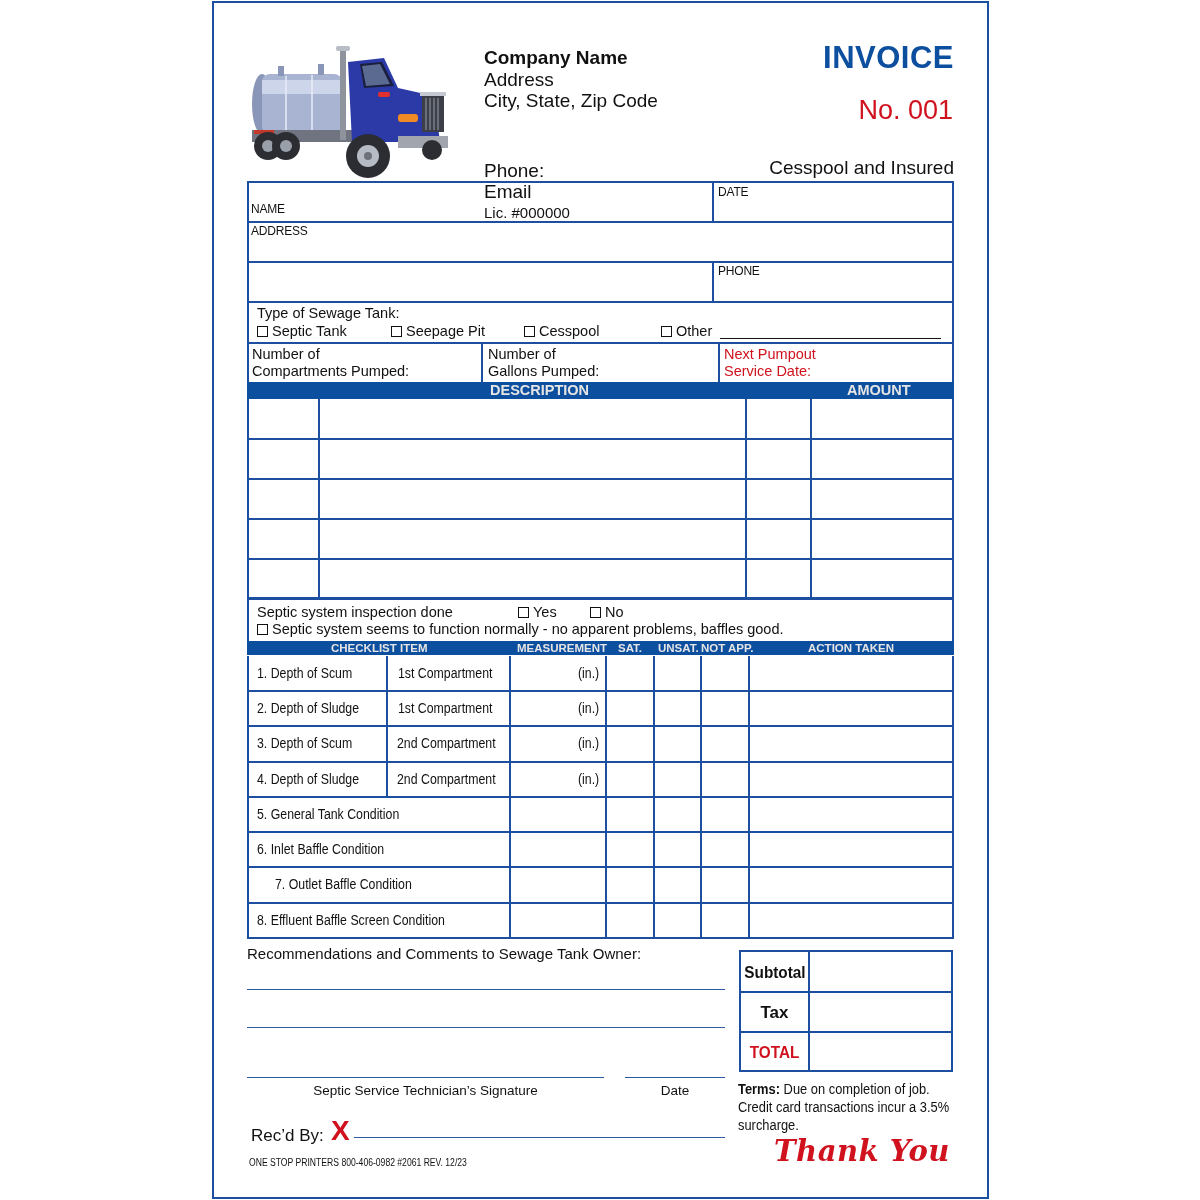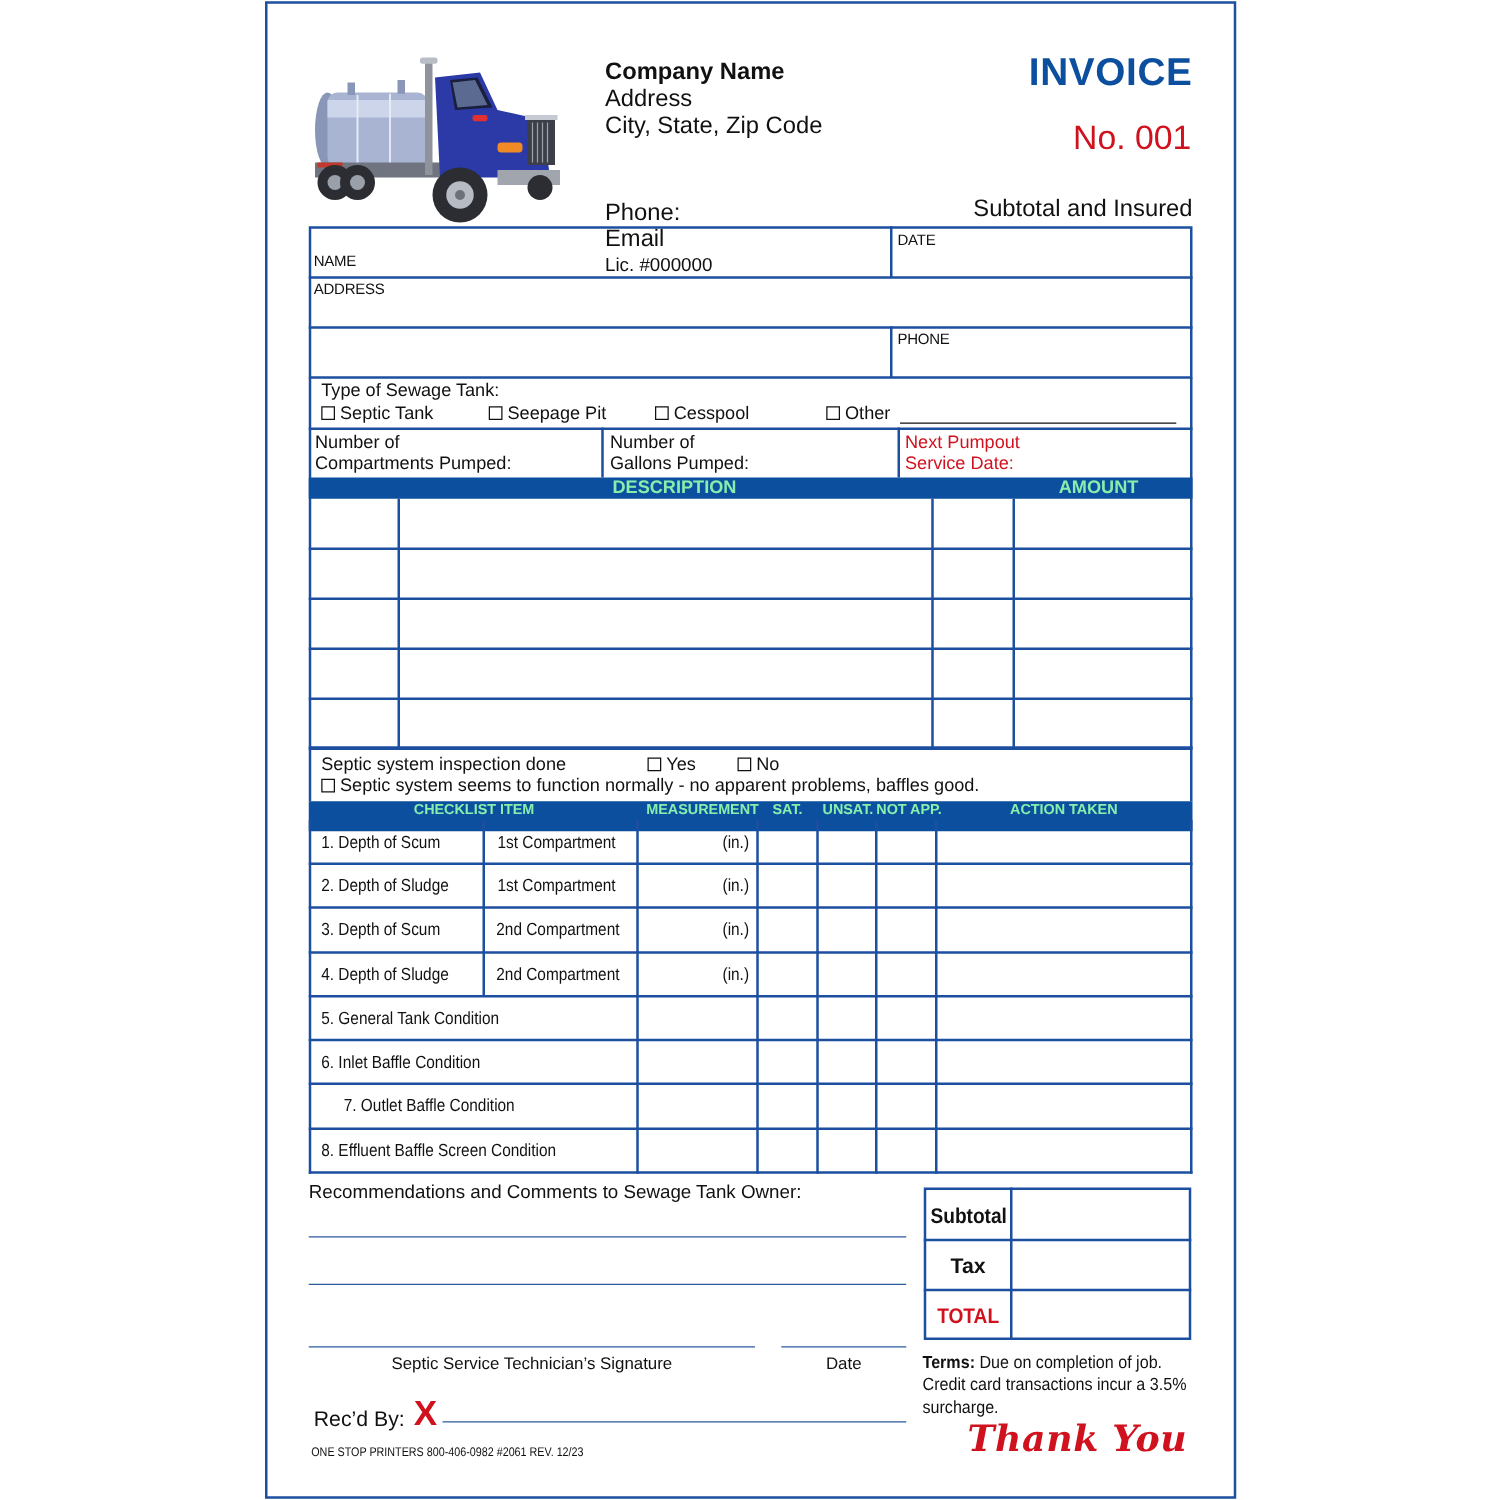--- a/index.html
+++ b/index.html
@@ -1,21 +1,21 @@
 <!DOCTYPE html>
 <html><head>
 <meta charset="utf-8">
 <style>
   * { box-sizing: border-box; margin: 0; padding: 0; }
   html, body { width: 1200px; height: 1200px; background: #ffffff; overflow: hidden; }
   body { position: relative; font-family: "Liberation Sans", sans-serif; color: #111; }
   .abs { position: absolute; }
   .page { position: absolute; left: 212px; top: 1px; width: 777px; height: 1198px; border: 2px solid #1d4fa0; }
   .bline { position:absolute; background:#1d4fa0; }
-  .hdr { background: #0d4f9f; color: #86efac; font-weight: bold; text-decoration: underline; }
+  .hdr { background: #0d4f9f; color: #e5e5e5; font-weight: bold; text-decoration: underline; }
   .lbl-sm { font-size: 12px; letter-spacing: -0.2px; }
   .cb { display:inline-block; width:11px; height:11px; border:1.2px solid #111; vertical-align: -1px; margin-right: 4px; }
   .ck-text { position:absolute; font-size: 14px; transform: scaleX(0.88); transform-origin: left center; white-space: nowrap; }
 </style>
 </head>
 <body>
 
 <div class="page"></div>
 
 <div class="abs" style="left:248px; top:42px; width:202px; height:138px;">
@@ -66,21 +66,21 @@
   <div style="font-size:19px; font-weight:bold;">Company Name</div>
   <div style="font-size:19px;">Address</div>
   <div style="font-size:19px;">City, State, Zip Code</div>
   <div style="font-size:19px;margin-top:48px;">Phone:</div>
   <div style="font-size:19px;">Email</div>
   <div style="font-size:15px; line-height:20px;">Lic. #000000</div>
 </div>
 
 <div class="abs" style="right:246px; top:40px; font-size:31px; font-weight:bold; color:#0d4f9f; letter-spacing:0.5px;">INVOICE</div>
 <div class="abs" style="right:247px; top:95px; font-size:27px; color:#d0121e;">No. 001</div>
-<div class="abs" style="right:246px; top:157px; font-size:19px;">Subtotal and Insured</div>
+<div class="abs" style="right:246px; top:157px; font-size:19px;">Cesspool and Insured</div>
 
 <div class="abs" style="left:247px; top:181px; width:707px; height:122px; border:2px solid #1d4fa0;"></div>
 <div class="bline" style="left:247px; top:221px; width:707px; height:1.5px;"></div>
 <div class="bline" style="left:247px; top:261px; width:707px; height:1.5px;"></div>
 <div class="bline" style="left:712px; top:181px; width:1.5px; height:41px;"></div>
 <div class="bline" style="left:712px; top:261px; width:1.5px; height:41px;"></div>
 
 <div class="abs lbl-sm" style="left:249px; top:183px; width:462px; height:37px;">
   <span style="position:absolute; left:2px; top:19px;text-align:center;">NAME</span>
 </div>
@@ -148,21 +148,21 @@
 <div class="abs" style="left:518px; top:604px; font-size:14.5px;">
   <span class="cb"></span><span>Yes</span>
 </div>
 <div class="abs" style="left:590px; top:604px; font-size:14.5px;">
   <span class="cb"></span><span>No</span>
 </div>
 <div class="abs" style="left:257px; top:621px; font-size:14.5px; white-space:nowrap;">
   <span class="cb"></span><span>Septic system seems to function normally - no apparent problems, baffles good.</span>
 </div>
 
-<div class="abs hdr" style="left:247px; top:641px; width:707px; height:24px; font-size:11.5px; line-height:15px; white-space:nowrap;padding-left:40px;">
+<div class="abs hdr" style="left:247px; top:641px; width:707px; height:14px; font-size:11.5px; line-height:15px; white-space:nowrap;padding-left:40px;">
   <span style="position:absolute; left:84px;">CHECKLIST ITEM</span>
   <span style="position:absolute; left:270px;">MEASUREMENT</span>
   <span style="position:absolute; left:371px;">SAT.</span>
   <span style="position:absolute; left:411px;">UNSAT.</span>
   <span style="position:absolute; left:454px;">NOT APP.</span>
   <span style="position:absolute; left:561px;">ACTION TAKEN</span>
 </div>
 
 <div class="abs" style="left:247px; top:656px; width:707px; height:283px; border:2px solid #1d4fa0; border-top:none;"></div>
 

